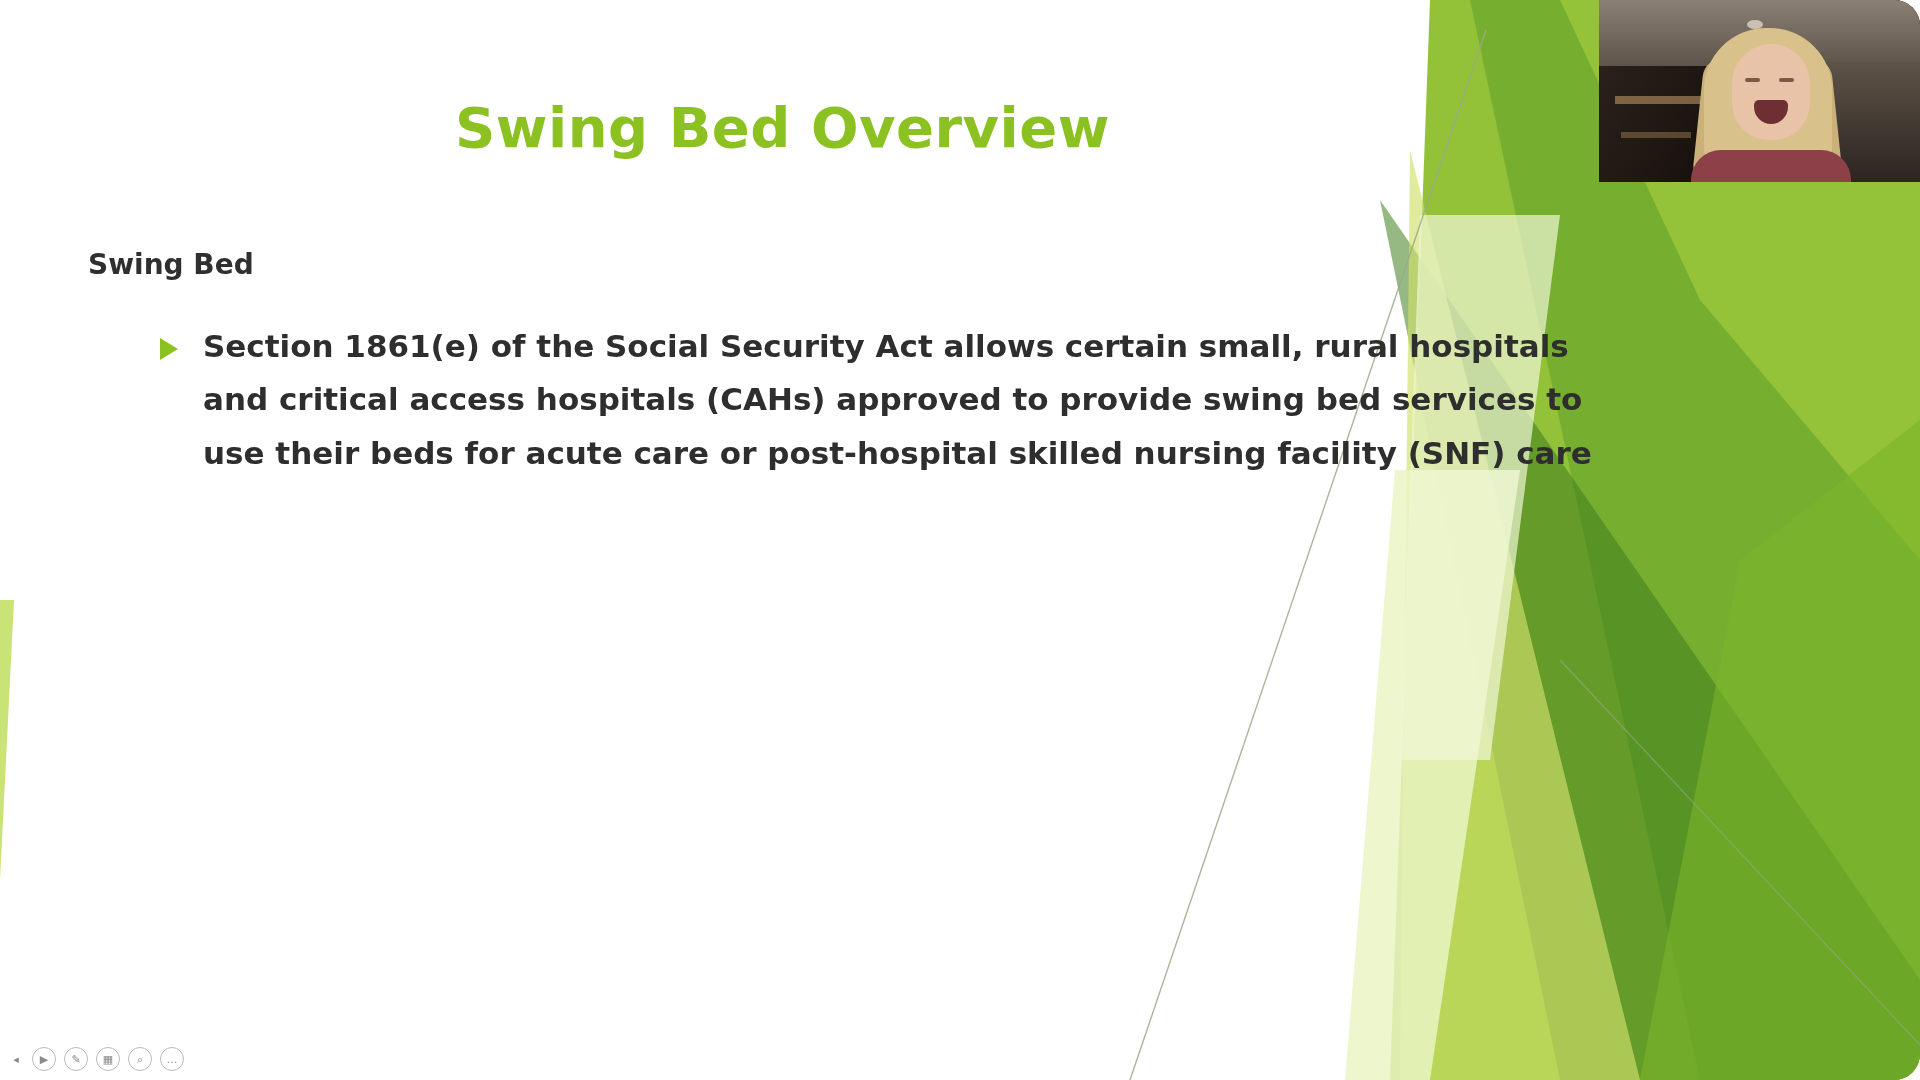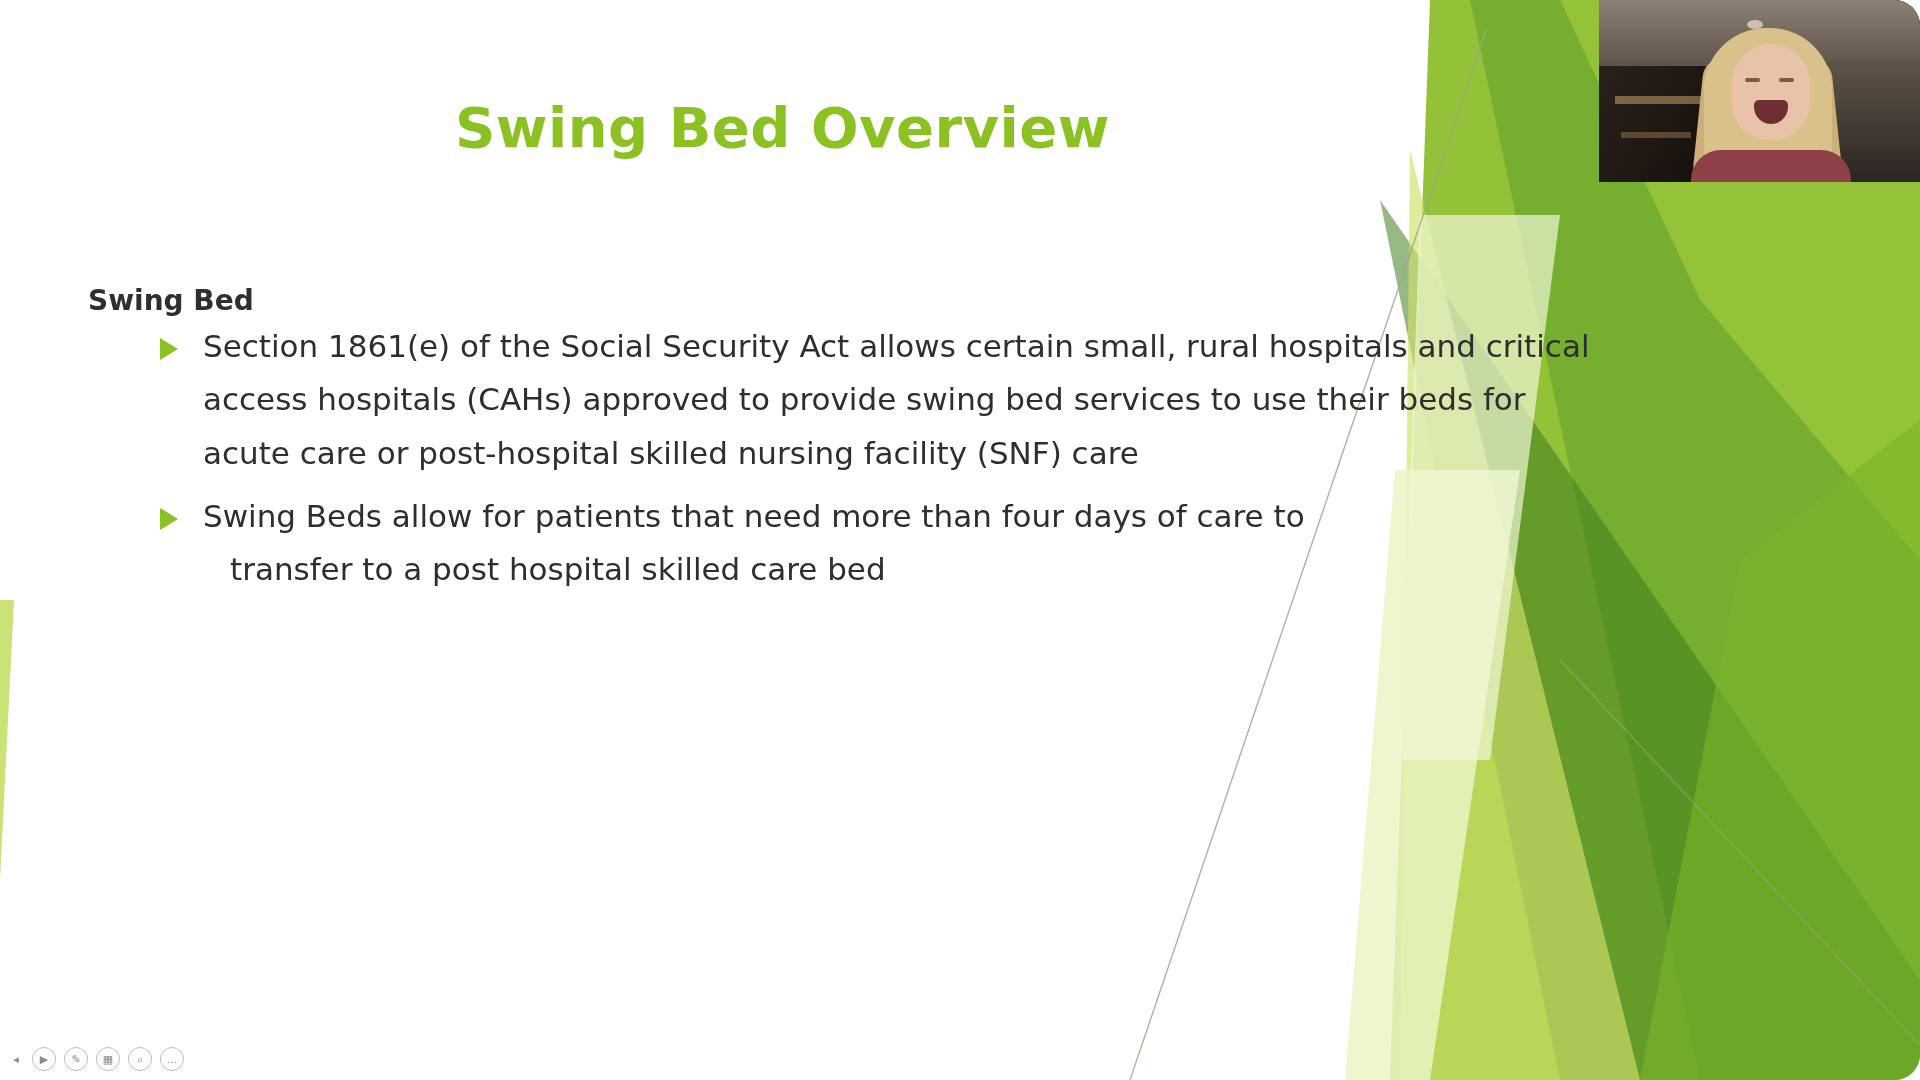--- a/index.html
+++ b/index.html
@@ -45,28 +45,28 @@
   }
 
   .sub-head {
     position: absolute;
     left: 88px;
     top: 248px;
     font-family: "DejaVu Sans", sans-serif;
     font-weight: bold;
     font-size: 28px;
     color: #2f2f2f;
-    margin-top: 36px;
   }
 
   .bullets {
     position: absolute;
     left: 160px;
     top: 320px;
     width: 1460px;
+    font-weight: bold;
   }
 
   .bullet-block {
     position: relative;
     margin-bottom: 10px;
   }
 
   .bullet-marker {
     position: absolute;
     left: 0;
@@ -262,25 +262,20 @@
 
   <div class="sub-head">Swing Bed</div>
 
   <div class="bullets">
 
     <div class="bullet-block">
       <span class="bullet-marker"></span>
       <span class="bullet-text wide">Section 1861(e) of the Social Security Act allows certain small, rural hospitals and critical access hospitals (CAHs) approved to provide swing bed services to use their beds for acute care or post-hospital skilled nursing facility (SNF) care</span>
     </div>
 
-    <div class="bullet-block">
-      <span class="bullet-marker"></span>
-      <span class="bullet-text">Swing Beds allow for patients that need more than four days of care to</span>
-      <span class="bullet-cont">transfer to a post hospital skilled care bed</span>
-    </div>
 
 
   </div>
 
   <div class="webcam">
     <div class="cam-room"></div>
     <div class="cam-ceiling"></div>
     <div class="cam-light l1"></div>
     <div class="cam-light l2"></div>
     <div class="cam-dark-left"></div>

